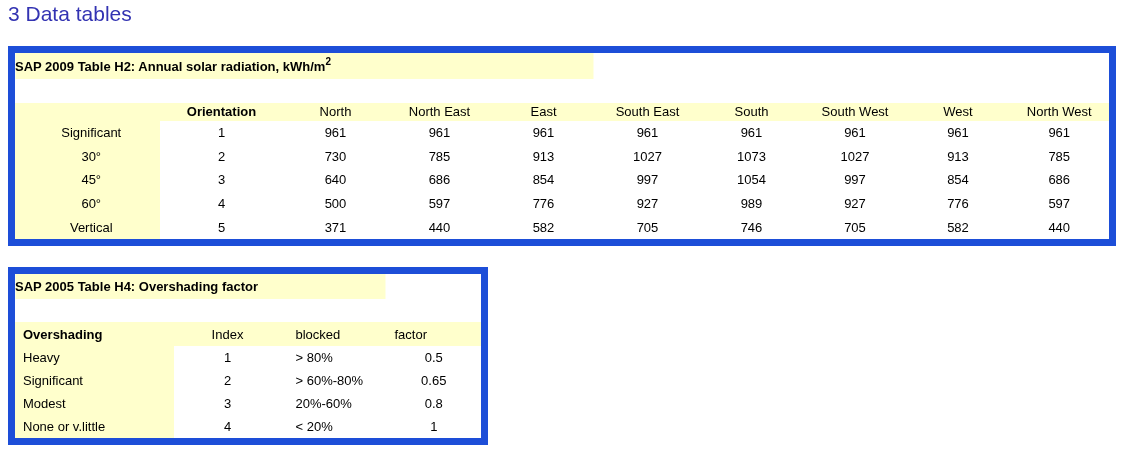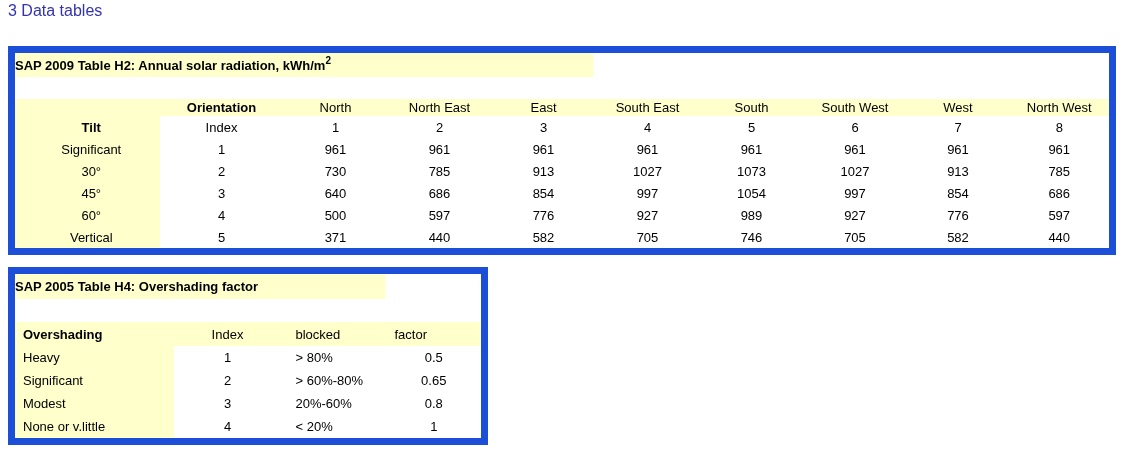--- a/index.html
+++ b/index.html
@@ -9,21 +9,21 @@
     width: 1137px;
     height: 454px;
     font-family: "Liberation Sans", sans-serif;
     position: relative;
     overflow: hidden;
   }
   .heading {
     position: absolute;
     left: 8px;
     top: 2px;
-    font-size: 16px;
+    font-size: 21px;
     font-weight: normal;
     color: var(--accent_blue, #3333B2);
     margin: 0;
     letter-spacing: 0px;
   }
   table.sap {
     position: absolute;
     border-collapse: collapse;
     table-layout: fixed;
     border: 7px solid #1d4ed8;
@@ -103,32 +103,20 @@
     <td class="bold">Orientation</td>
     <td>North</td>
     <td>North East</td>
     <td>East</td>
     <td>South East</td>
     <td>South</td>
     <td>South West</td>
     <td>West</td>
     <td>North West</td>
   </tr>
-  <tr class="idx-row">
-    <td class="lbl bold">Tilt</td>
-    <td>Index</td>
-    <td>1</td>
-    <td>2</td>
-    <td>3</td>
-    <td>4</td>
-    <td>5</td>
-    <td>6</td>
-    <td>7</td>
-    <td>8</td>
-  </tr>
   </tbody>
     <tbody>
 
       <tr class="data-row">
         <td class="lbl">Significant</td>
         <td>1</td>
         <td>961</td>
         <td>961</td>
         <td>961</td>
         <td>961</td>

